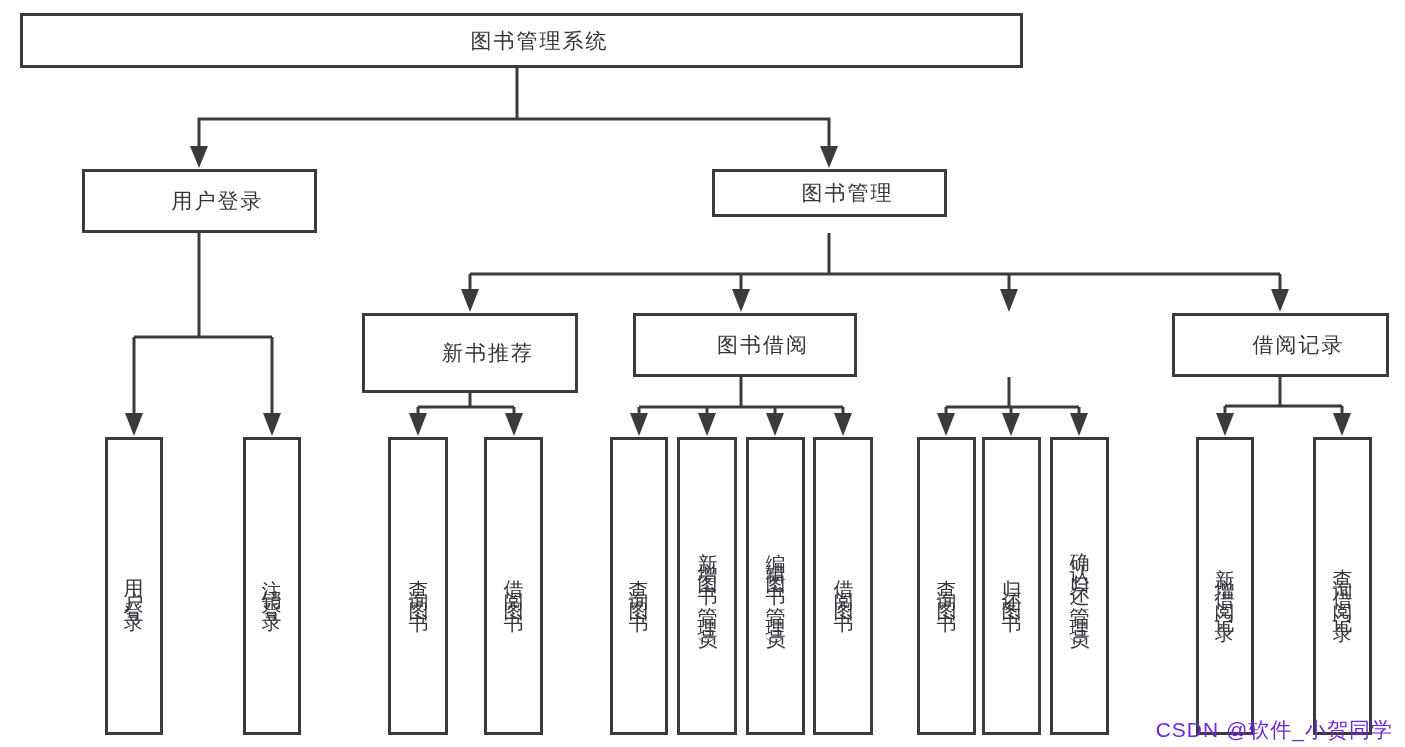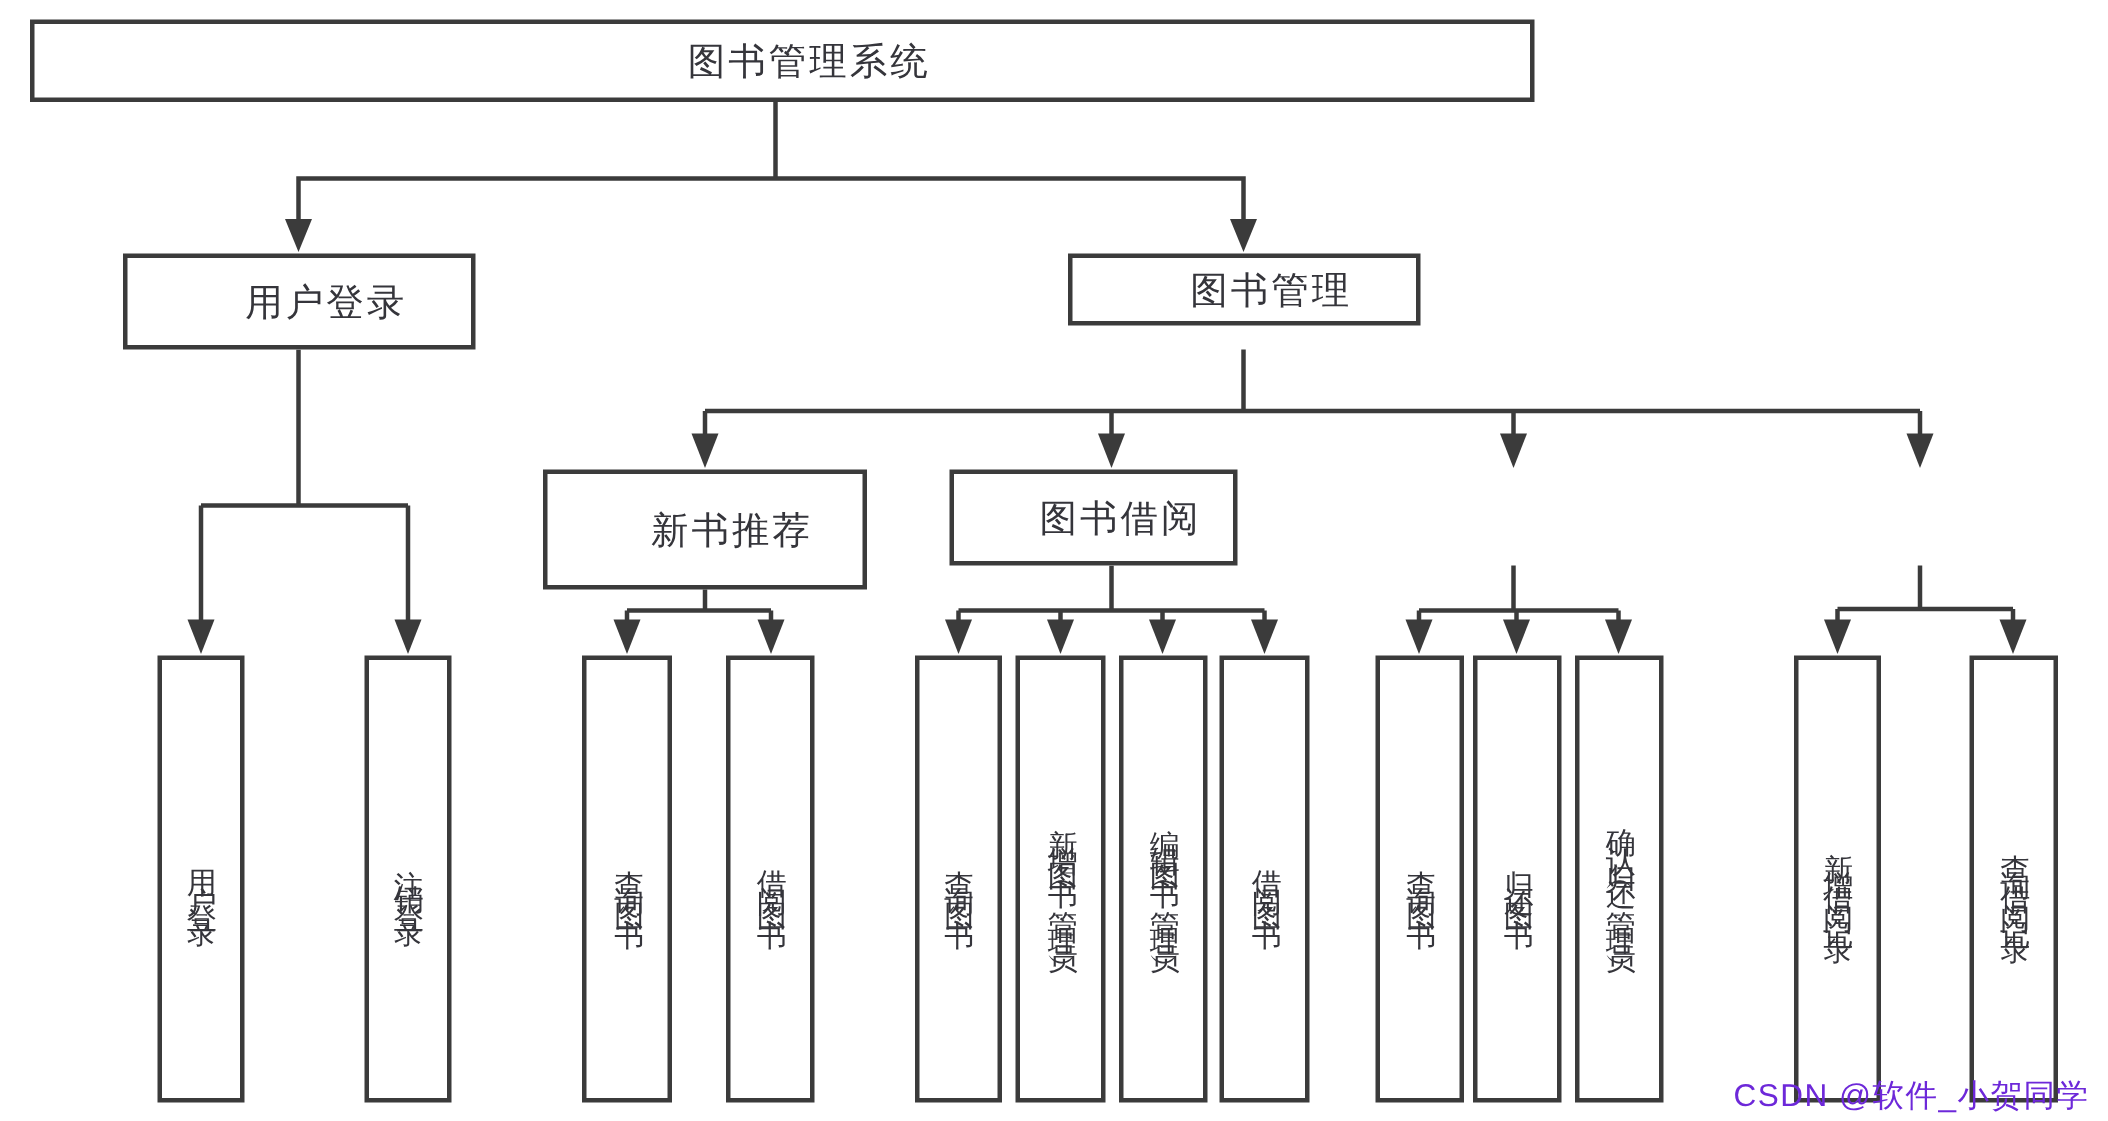--- a/index.html
+++ b/index.html
@@ -5,21 +5,21 @@
   html,body{margin:0;padding:0;background:#ffffff;}
   .canvas{
     position:relative;width:1405px;height:747px;background:#ffffff;
     font-family:"Liberation Sans",sans-serif;color:#333338;overflow:hidden;
   }
   .wires{position:absolute;left:0;top:0;width:1405px;height:747px;}
   .node{
     position:absolute;box-sizing:border-box;background:#ffffff;
     border:3px solid #3b3b3b;
     display:flex;align-items:center;justify-content:center;
-    font-size:25px;letter-spacing:2px;color:#35353b;
+    font-size:21px;letter-spacing:2px;color:#35353b;
     white-space:nowrap;
     padding-left:36px;
   }
   .vnode{
     display:block;
     writing-mode:vertical-rl;
     text-orientation:mixed;
     text-align:center;
     font-size:20px;
     letter-spacing:11px;
@@ -111,21 +111,22 @@
       <path d="M1333,413 L1351,413 L1342,436 Z" fill="#3b3b3b" stroke="none"></path>
     </g>
   </svg>
 
   <div class="node" style="left:20px;top:13px;width:1003px;height:55px;">图书管理系统</div>
 
   <div class="node" style="left:82px;top:169px;width:235px;height:64px;">用户登录</div>
   <div class="node" style="left:712px;top:169px;width:235px;height:48px;">图书管理</div>
 
   <div class="node" style="left:362px;top:313px;width:216px;height:80px;">新书推荐</div>
-  <div class="node" style="left:633px;top:313px;width:192px;height:64px;">图书借阅</div>
+  <div class="node" style="left:633px;top:313px;width:224px;height:64px;">图书借阅</div>
+  <div class="node" style="left:1172px;top:313px;width:217px;height:64px;">借阅记录</div>
 
   <div class="node vnode" style="left:105px;width:58px;">用户登录</div>
   <div class="node vnode" style="left:243px;width:58px;">注销登录</div>
 
   <div class="node vnode" style="left:388px;width:60px;">查询图书</div>
   <div class="node vnode" style="left:484px;width:59px;">借阅图书</div>
 
   <div class="node vnode" style="left:610px;width:58px;">查询图书</div>
   <div class="node vnode" style="left:677px;width:60px;">新增图书（管理员）</div>
   <div class="node vnode" style="left:746px;width:59px;">编辑图书（管理员）</div>

